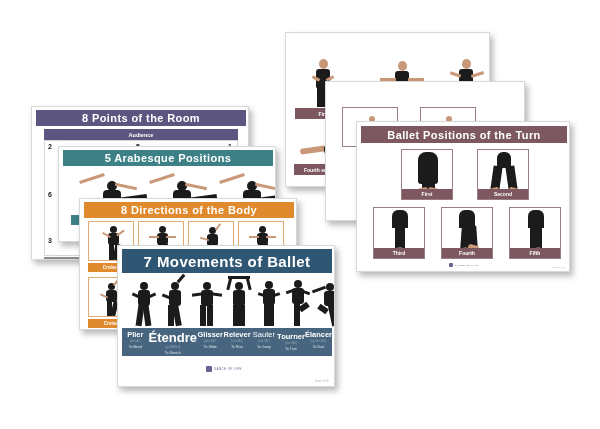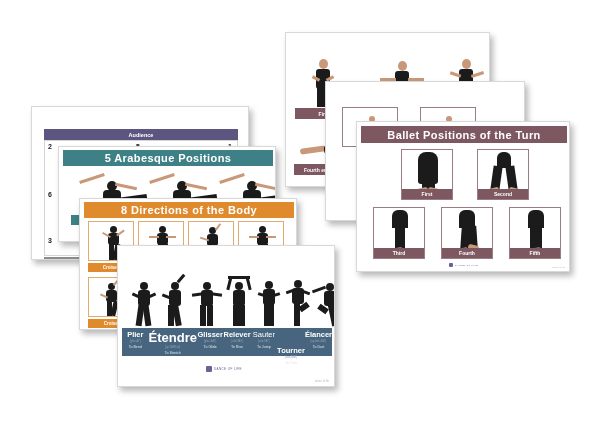--- a/index.html
+++ b/index.html
@@ -67,20 +67,21 @@
   .logodot{width:6px;height:6px;background:#6b6192;border-radius:1px;}
   .logotxt{font-size:3px;color:#6b6192;letter-spacing:.4px;white-space:nowrap;}
   .hr{position:absolute;background:#cfcfcf;}
 </style>
 </head>
 <body>
 
 <div class="stage">
 
   <div class="poster" style="left:31px;top:106px;width:218px;height:154px;">
+    <div class="ttl" style="position:absolute;left:4px;top:3px;width:210px;height:16px;background:#5c5580;font-size:11px;">8 Points of the Room</div>
     <div class="subbar" style="position:absolute;left:12px;top:22px;width:194px;height:11px;background:#5c5580;font-size:5.5px;">Audience</div>
     <div style="position:absolute;left:12px;top:33px;width:194px;height:116px;border:1px solid #d5d5d5;box-sizing:border-box;"></div>
     <div class="num" style="left:16px;top:36px;font-size:7px;">2</div>
     <div class="num" style="left:104px;top:36px;font-size:7px;">5</div>
     <div class="num" style="left:196px;top:36px;font-size:7px;">1</div>
     <div class="num" style="left:16px;top:84px;font-size:7px;">6</div>
     <div class="num" style="left:16px;top:130px;font-size:7px;">3</div>
     <div class="hr" style="left:12px;top:150px;width:38px;height:2px;background:#8c8c8c;"></div>
   </div>
 
@@ -167,20 +168,21 @@
         <i class="skin" style="left:12px;top:0px;width:9px;height:2px;transform:rotate(-50deg);"></i>
         <i class="skin" style="left:0px;top:14px;width:8px;height:2px;transform:rotate(25deg);"></i>
         <i style="left:7px;top:20px;width:5px;height:15px;"></i>
         <i style="left:12px;top:20px;width:5px;height:15px;transform:rotate(14deg);"></i>
       </div>
     </div>
     <div class="lbl" style="left:8px;top:120px;width:60px;height:9px;background:#e08a2e;font-size:4.5px;">Croise Derrié</div>
   </div>
 
   <div class="poster" style="left:117px;top:245px;width:218px;height:142px;">
+    <div class="ttl" style="position:absolute;left:4px;top:3px;width:210px;height:24px;background:#2f5673;font-size:15px;">7 Movements of Ballet</div>
 
     <div class="fig" style="left:14px;top:34px;width:24px;height:46px;">
       <i style="left:8px;top:2px;width:8px;height:8px;border-radius:50%;"></i>
       <i style="left:6px;top:10px;width:12px;height:16px;border-radius:3px;"></i>
       <i style="left:0px;top:14px;width:8px;height:3px;transform:rotate(25deg);"></i>
       <i style="left:16px;top:14px;width:8px;height:3px;transform:rotate(-25deg);"></i>
       <i style="left:5px;top:25px;width:6px;height:21px;transform:rotate(8deg);"></i>
       <i style="left:12px;top:25px;width:6px;height:21px;transform:rotate(-8deg);"></i>
     </div>
     <div class="fig" style="left:44px;top:31px;width:26px;height:49px;">
@@ -252,21 +254,21 @@
       <div style="flex:1;padding-top:2px;text-align:center;">
         <div style="color:#fff;font-size:7.5px;font-weight:bold;">Relever</div>
         <div style="color:#8ea4b6;font-size:2.6px;margin-top:1px;">[ruhl-VAY]</div>
         <div style="color:#dbe4eb;font-size:3.6px;margin-top:2px;">To Rise</div>
       </div>
       <div style="flex:1;padding-top:2px;text-align:center;">
         <div style="color:#fff;font-size:7.5px;font-weight:normal;">Sauter</div>
         <div style="color:#8ea4b6;font-size:2.6px;margin-top:1px;">[soh-TAY]</div>
         <div style="color:#dbe4eb;font-size:3.6px;margin-top:2px;">To Jump</div>
       </div>
-      <div style="flex:1;padding-top:18px;text-align:center;">
+      <div style="flex:1;padding-top:4px;text-align:center;">
         <div style="color:#fff;font-size:7.5px;font-weight:bold;">Tourner</div>
         <div style="color:#8ea4b6;font-size:2.6px;margin-top:1px;">[toor-NAY]</div>
         <div style="color:#dbe4eb;font-size:3.6px;margin-top:2px;">To Turn</div>
       </div>
       <div style="flex:1;padding-top:2px;text-align:center;">
         <div style="color:#fff;font-size:7.5px;font-weight:bold;">Élancer</div>
         <div style="color:#8ea4b6;font-size:2.6px;margin-top:1px;">[ay-lahn-SAY]</div>
         <div style="color:#dbe4eb;font-size:3.6px;margin-top:2px;">To Dart</div>
       </div>
     </div>

